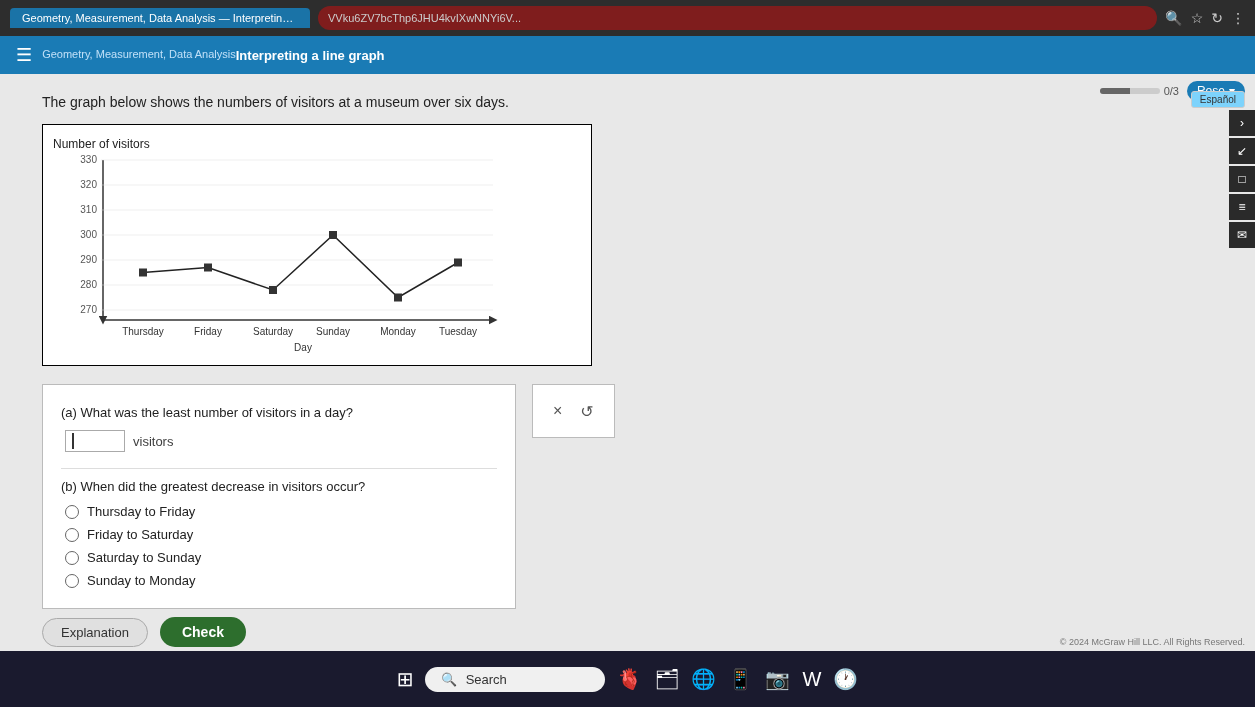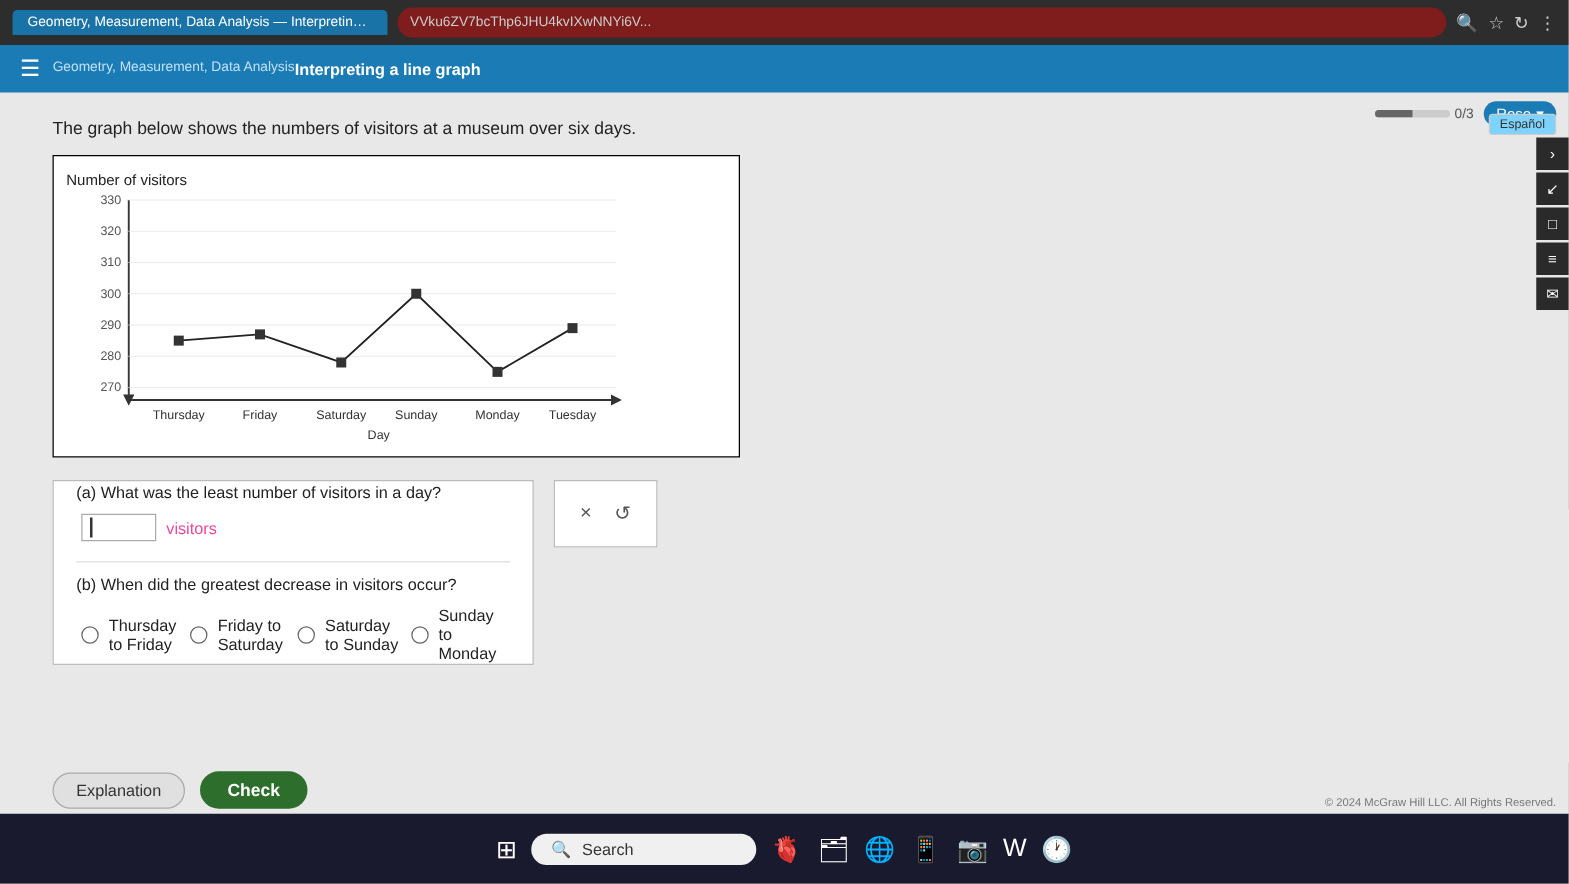--- a/index.html
+++ b/index.html
@@ -182,22 +182,22 @@
 
     
     .questions-area {
       display: flex;
       gap: 16px;
       align-items: flex-start;
     }
     .questions-box {
       background: white;
       border: 1px solid #bbb;
-      padding: 1px 18px;
-      width: 385px;
+      padding: 20px 18px;
+      width: 474px;
       font-size: 13px;
       color: #222;
     }
     .question-label {
       font-weight: normal;
       margin-bottom: 10px;
       font-size: 13px;
     }
     .input-row {
       display: flex;
@@ -221,30 +221,30 @@
       margin-right: 4px;
     }
     .number-input {
       border: none;
       outline: none;
       font-size: 13px;
       width: 40px;
     }
     .input-label {
       font-size: 13px;
-      color: #ec4899;
+      color: #404040;
     }
     .divider {
       border: none;
       border-top: 1px solid #ddd;
       margin: 10px 0;
     }
     .radio-group {
       display: flex;
-      flex-direction: row;
+      flex-direction: column;
       gap: 8px;
       padding-left: 4px;
     }
     .radio-option {
       display: flex;
       align-items: center;
       gap: 8px;
       font-size: 13px;
       cursor: pointer;
     }

